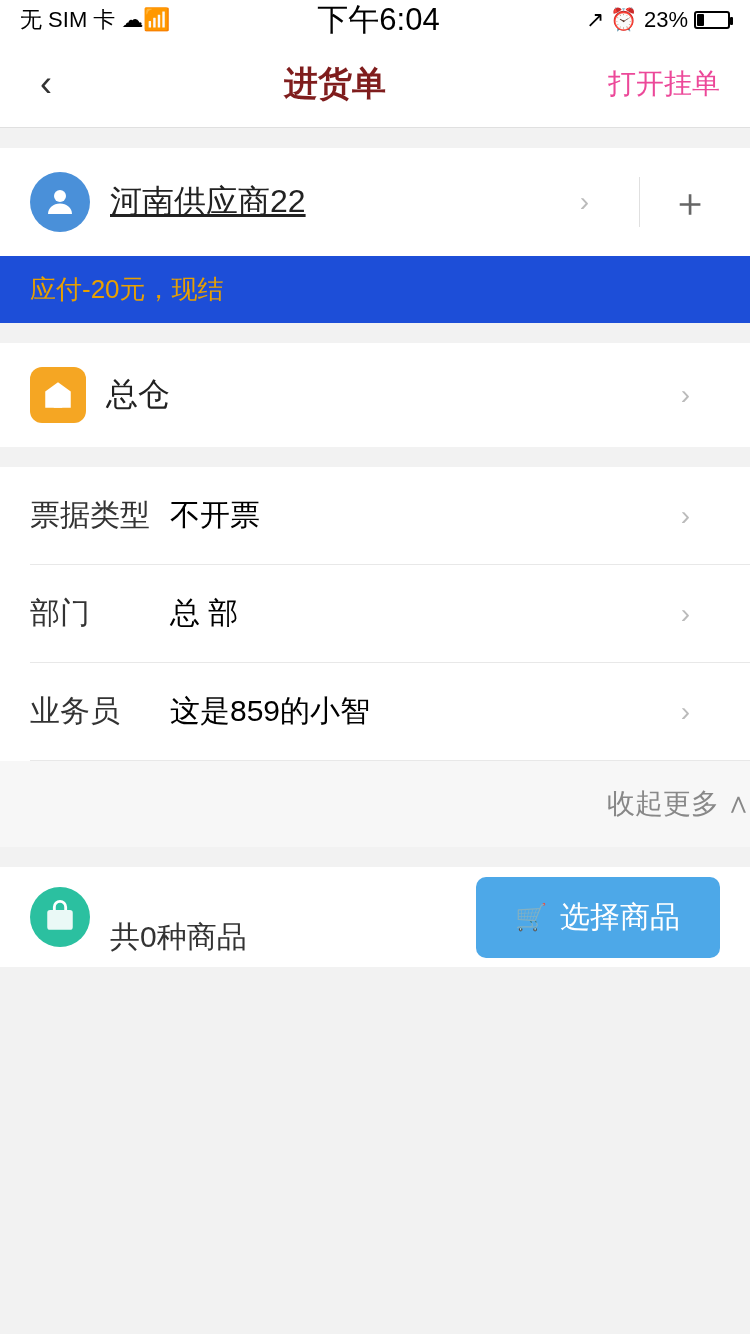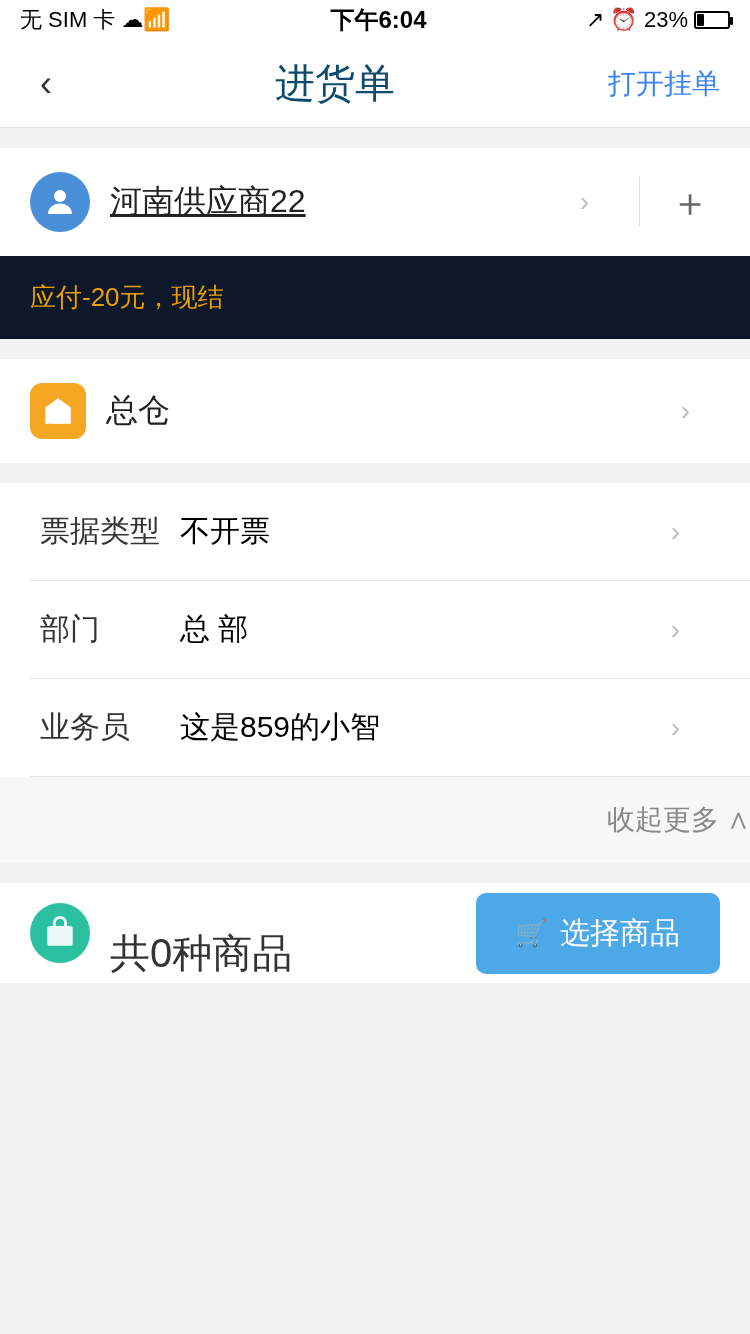--- a/index.html
+++ b/index.html
@@ -18,21 +18,21 @@
       height: 40px;
       background: #fff;
       display: flex;
       align-items: center;
       justify-content: space-between;
       padding: 0 20px;
       font-size: 22px;
       color: #000;
     }
     .status-left { display: flex; align-items: center; }
-    .status-center { font-size: 24px; font-weight: 700; }
+    .status-center { font-size: 31px; font-weight: 400; }
     .status-right { display: flex; align-items: center; gap: 6px; font-size: 22px; }
     .battery-icon {
       display: inline-block;
       width: 36px; height: 18px;
       border: 2px solid #000;
       border-radius: 3px;
       position: relative;
     }
     .battery-icon::after {
       content: '';
@@ -61,27 +61,27 @@
       padding: 0 30px;
       border-bottom: 1px solid #e0e0e0;
     }
     .nav-back {
       font-size: 36px;
       color: #333;
       cursor: pointer;
       padding: 10px;
     }
     .nav-title {
-      font-size: 40px;
-      font-weight: 400;
-      color: #0c4a6e;
+      font-size: 34px;
+      font-weight: 700;
+      color: #7f1d1d;
     }
     .nav-action {
       font-size: 28px;
-      color: #3b82f6;
+      color: #ec4899;
       cursor: pointer;
     }
 
     
     .section-gap {
       height: 20px;
       background: #f2f2f2;
     }
     .thin-gap {
       height: 1px;
@@ -129,22 +129,22 @@
     }
     .add-btn {
       font-size: 40px;
       color: #666;
       cursor: pointer;
       padding: 0 10px;
     }
 
     
     .notice-bar {
-      background: #0f172a;
-      padding: 24px 30px;
+      background: #1d4ed8;
+      padding: 16px 30px;
       font-size: 26px;
       color: #e8a000;
     }
 
     
     .warehouse-row {
       display: flex;
       align-items: center;
       padding: 24px 30px;
       background: #fff;
@@ -161,21 +161,21 @@
     .warehouse-name {
       flex: 1;
       font-size: 32px;
       color: #222;
     }
 
     
     .form-row {
       display: flex;
       align-items: center;
-      padding: 28px 40px;
+      padding: 28px 30px;
       background: #fff;
       min-height: 90px;
     }
     .form-label {
       font-size: 30px;
       color: #333;
       width: 120px;
       flex-shrink: 0;
     }
     .form-value {
@@ -209,21 +209,21 @@
     .product-icon {
       width: 60px; height: 60px;
       border-radius: 50%;
       background: #2bc0a0;
       display: flex; align-items: center; justify-content: center;
       margin-right: 20px;
       flex-shrink: 0;
     }
     .product-count {
       flex: 1;
-      font-size: 40px;
+      font-size: 30px;
       color: #333;
       margin-top: 40px;
     }
     .select-btn {
       background: #4da8e8;
       color: #fff;
       border: none;
       border-radius: 10px;
       padding: 20px 40px;
       font-size: 30px;

